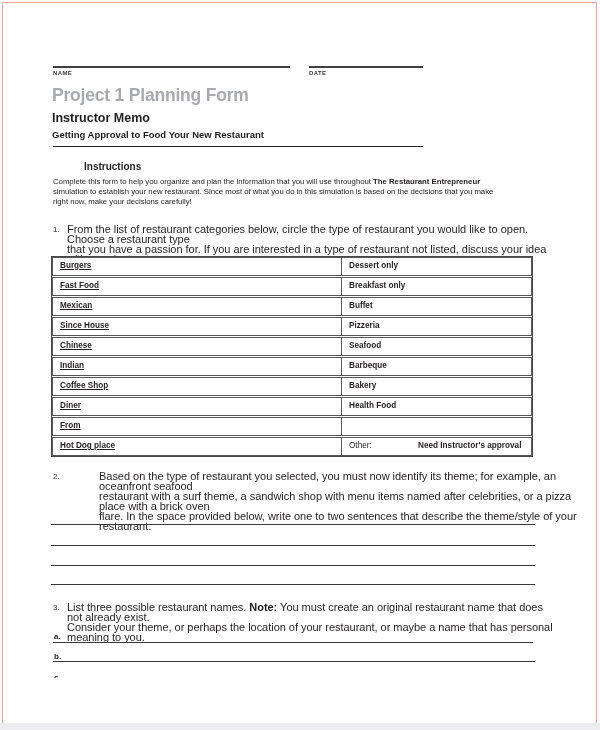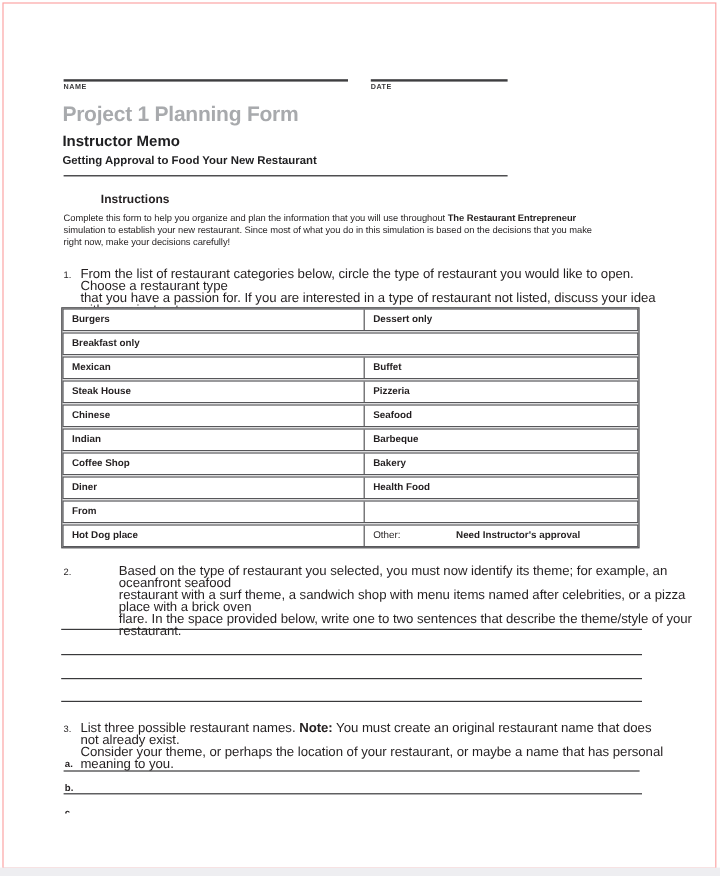--- a/index.html
+++ b/index.html
@@ -12,21 +12,21 @@
   .memo-sub{position:absolute;font-size:9.5px;font-weight:bold;color:#1f1f21;}
   .header-rule{position:absolute;background:#242426;height:1.8px;}
   .sec-head{position:absolute;font-size:10px;font-weight:bold;}
   .body-txt{position:absolute;font-size:7.8px;line-height:9.9px;white-space:pre-line;width:540px;letter-spacing:-.03px;}
   .q-num{position:absolute;font-size:7.8px;width:12px;}
   .q-txt{position:absolute;font-size:11px;line-height:9.9px;white-space:pre-line;width:530px;letter-spacing:-.03px;}
   .cat-table{position:absolute;left:48px;top:253px;width:480px;border:1px solid #47474a;background:#fff;}
   .trow{display:flex;height:19px;border:1px solid #57575a;box-sizing:border-box;margin-top:1px;}
   .trow:first-child{margin-top:0;}
   .tcell{box-sizing:border-box;padding-left:7px;font-size:8.2px;font-weight:bold;line-height:16.5px;overflow:hidden;white-space:nowrap;}
-  .tcell.left{width:251px;border-right:1px solid #57575a;}
+  .tcell.left{width:289px;border-right:1px solid #57575a;text-decoration:underline;}
   .tcell.right{flex:1;}
   .other-prefix{font-weight:normal;}
   .other-italic{font-weight:bold;padding-left:44px;}
   .ans-line{position:absolute;left:48px;width:484px;height:1.3px;background:#39393b;}
   .abc-label{position:absolute;font-size:8px;font-weight:bold;}
   .abc-line{position:absolute;left:50px;height:1.3px;background:#39393b;}
   .c-clip{position:absolute;left:51px;top:670px;height:5px;overflow:hidden;font-size:8px;font-weight:bold;line-height:9px;}
   .bottom-strip{position:absolute;left:0;top:723px;width:600px;height:7px;background:#eeeef1;}
 </style>
 </head>
@@ -52,28 +52,29 @@
   <div class="q-num" style="left:50px;top:222px;">1.</div>
   <div class="q-txt" style="left:64px;top:222px;width:480px;">From the list of restaurant categories below, circle the type of restaurant you would like to open. Choose a restaurant type
 that you have a passion for. If you are interested in a type of restaurant not listed, discuss your idea with your instructor.</div>
 
   <div class="cat-table">
     <div class="trow">
         <div class="tcell left">Burgers</div>
         <div class="tcell right">Dessert only</div>
       </div>
     <div class="trow">
+        <div class="tcell left">Fast Food</div>
         <div class="tcell right">Breakfast only</div>
       </div>
     <div class="trow">
         <div class="tcell left">Mexican</div>
         <div class="tcell right">Buffet</div>
       </div>
     <div class="trow">
-        <div class="tcell left">Steak House</div>
+        <div class="tcell left">Since House</div>
         <div class="tcell right">Pizzeria</div>
       </div>
     <div class="trow">
         <div class="tcell left">Chinese</div>
         <div class="tcell right">Seafood</div>
       </div>
     <div class="trow">
         <div class="tcell left">Indian</div>
         <div class="tcell right">Barbeque</div>
       </div>

